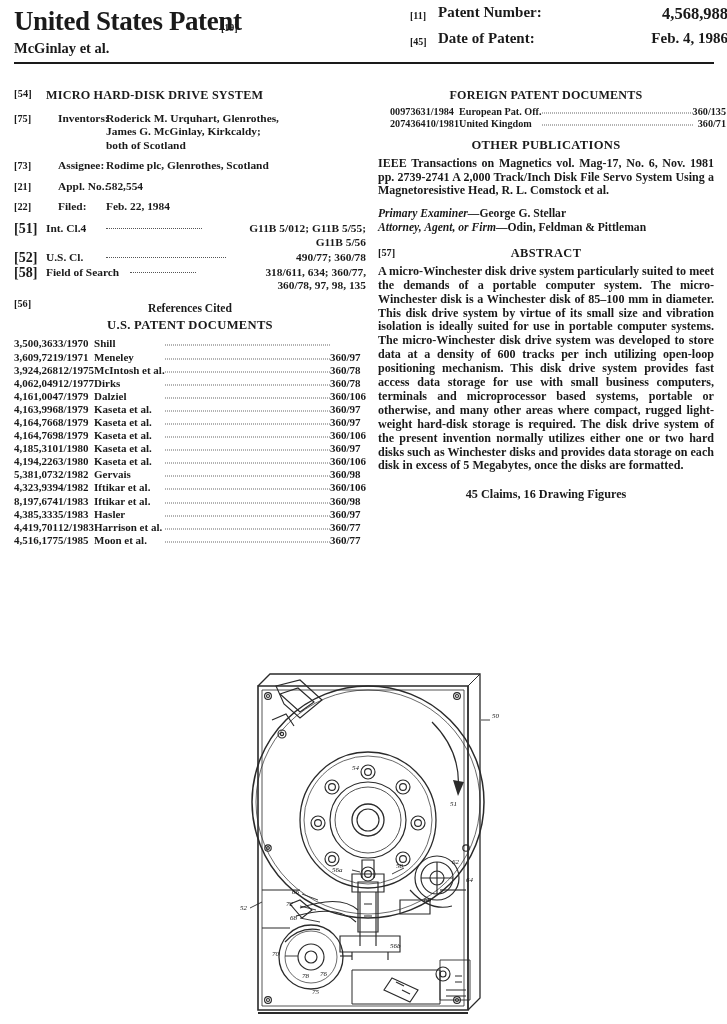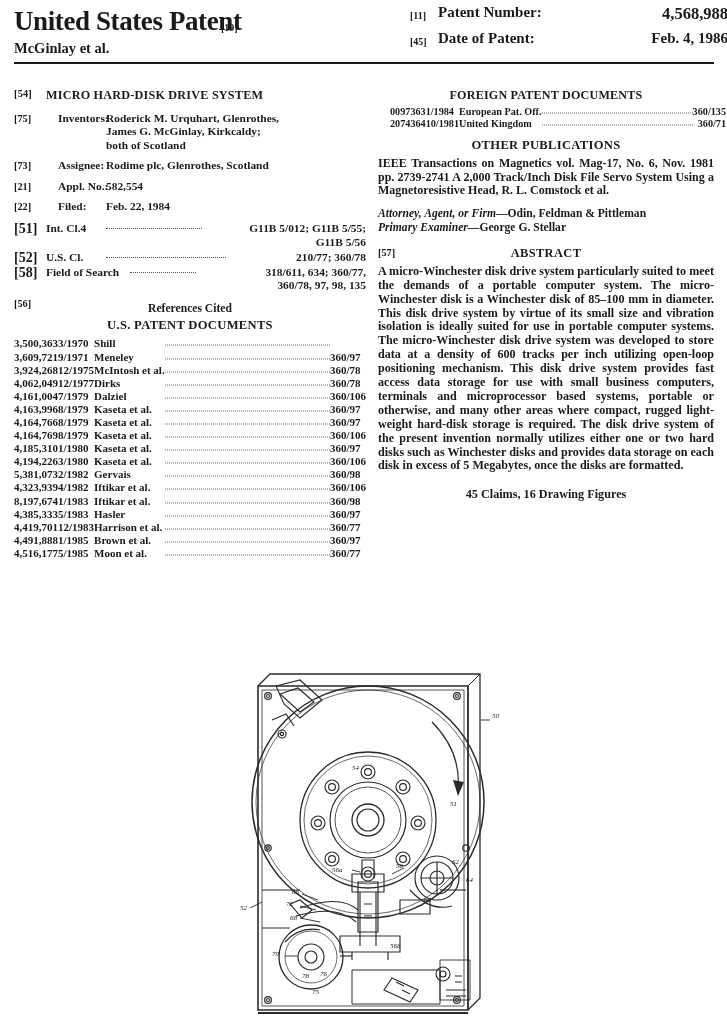--- a/index.html
+++ b/index.html
@@ -160,21 +160,21 @@
       <span class="k">Int. Cl.4</span>
       <span class="lead"></span>
       <span class="v">G11B 5/012; G11B 5/55;</span>
       <span class="v2">G11B 5/56</span>
     </div>
 
     <div class="cls">
       <span class="n">[52]</span>
       <span class="k">U.S. Cl.</span>
       <span class="lead" style="width:120px;"></span>
-      <span class="v">210/77; 360/78</span>
+      <span class="v">490/77; 360/78</span>
     </div>
 
     <div class="cls">
       <span class="n">[58]</span>
       <span class="k">Field of Search</span>
       <span class="lead" style="width:66px;margin-left:116px;"></span>
       <span class="v">318/611, 634; 360/77,</span>
       <span class="v2">360/78, 97, 98, 135</span>
     </div>
 
@@ -315,29 +315,20 @@
         <tr>
             <td class="pn">4,419,701</td>
             <td class="dt">12/1983</td>
             <td class="nm">Harrison et al.</td>
             <td class="ld">
               <span></span>
             </td>
             <td class="cl">360/77</td>
           </tr>
         <tr>
-            <td class="pn">4,491,888</td>
-            <td class="dt">1/1985</td>
-            <td class="nm">Brown et al.</td>
-            <td class="ld">
-              <span></span>
-            </td>
-            <td class="cl">360/97</td>
-          </tr>
-        <tr>
             <td class="pn">4,516,177</td>
             <td class="dt">5/1985</td>
             <td class="nm">Moon et al.</td>
             <td class="ld">
               <span></span>
             </td>
             <td class="cl">360/77</td>
           </tr>
       </tbody>
     </table>
@@ -366,22 +357,22 @@
             </td>
           <td class="fc">360/71</td>
         </tr>
       </tbody>
     </table>
 
     <div class="ctr op-head">OTHER PUBLICATIONS</div>
     <div class="pub">IEEE Transactions on Magnetics vol. Mag-17, No. 6, Nov. 1981 pp. 2739-2741 A 2,000 Track/Inch Disk File Servo System Using a Magnetoresistive Head, R. L. Comstock et al.</div>
 
     <div class="exam">
+      <div><i>Primary Examiner—</i><span>George G. Stellar</span></div>
       <div><i>Attorney, Agent, or Firm—</i><span>Odin, Feldman &amp; Pittleman</span></div>
-      <div><i>Primary Examiner—</i><span>George G. Stellar</span></div>
     </div>
 
     <div class="abs-head">
       <span class="n">[57]</span>
       <span class="t">ABSTRACT</span>
     </div>
     <div class="abs-body">A micro-Winchester disk drive system particularly suited to meet the demands of a portable computer system. The micro-Winchester disk is a Winchester disk of 85–100 mm in diameter. This disk drive system by virtue of its small size and vibration isolation is ideally suited for use in portable computer systems. The micro-Winchester disk drive system was developed to store data at a density of 600 tracks per inch utilizing open-loop positioning mechanism. This disk drive system provides fast access data storage for use with small business computers, terminals and microprocessor based systems, portable or otherwise, and many other areas where compact, rugged light-weight hard-disk storage is required. The disk drive system of the present invention normally utilizes either one or two hard disks such as Winchester disks and provides data storage on each disk in excess of 5 Megabytes, once the disks are formatted.</div>
 
     <div class="claims">45 Claims, 16 Drawing Figures</div>
   </div>

